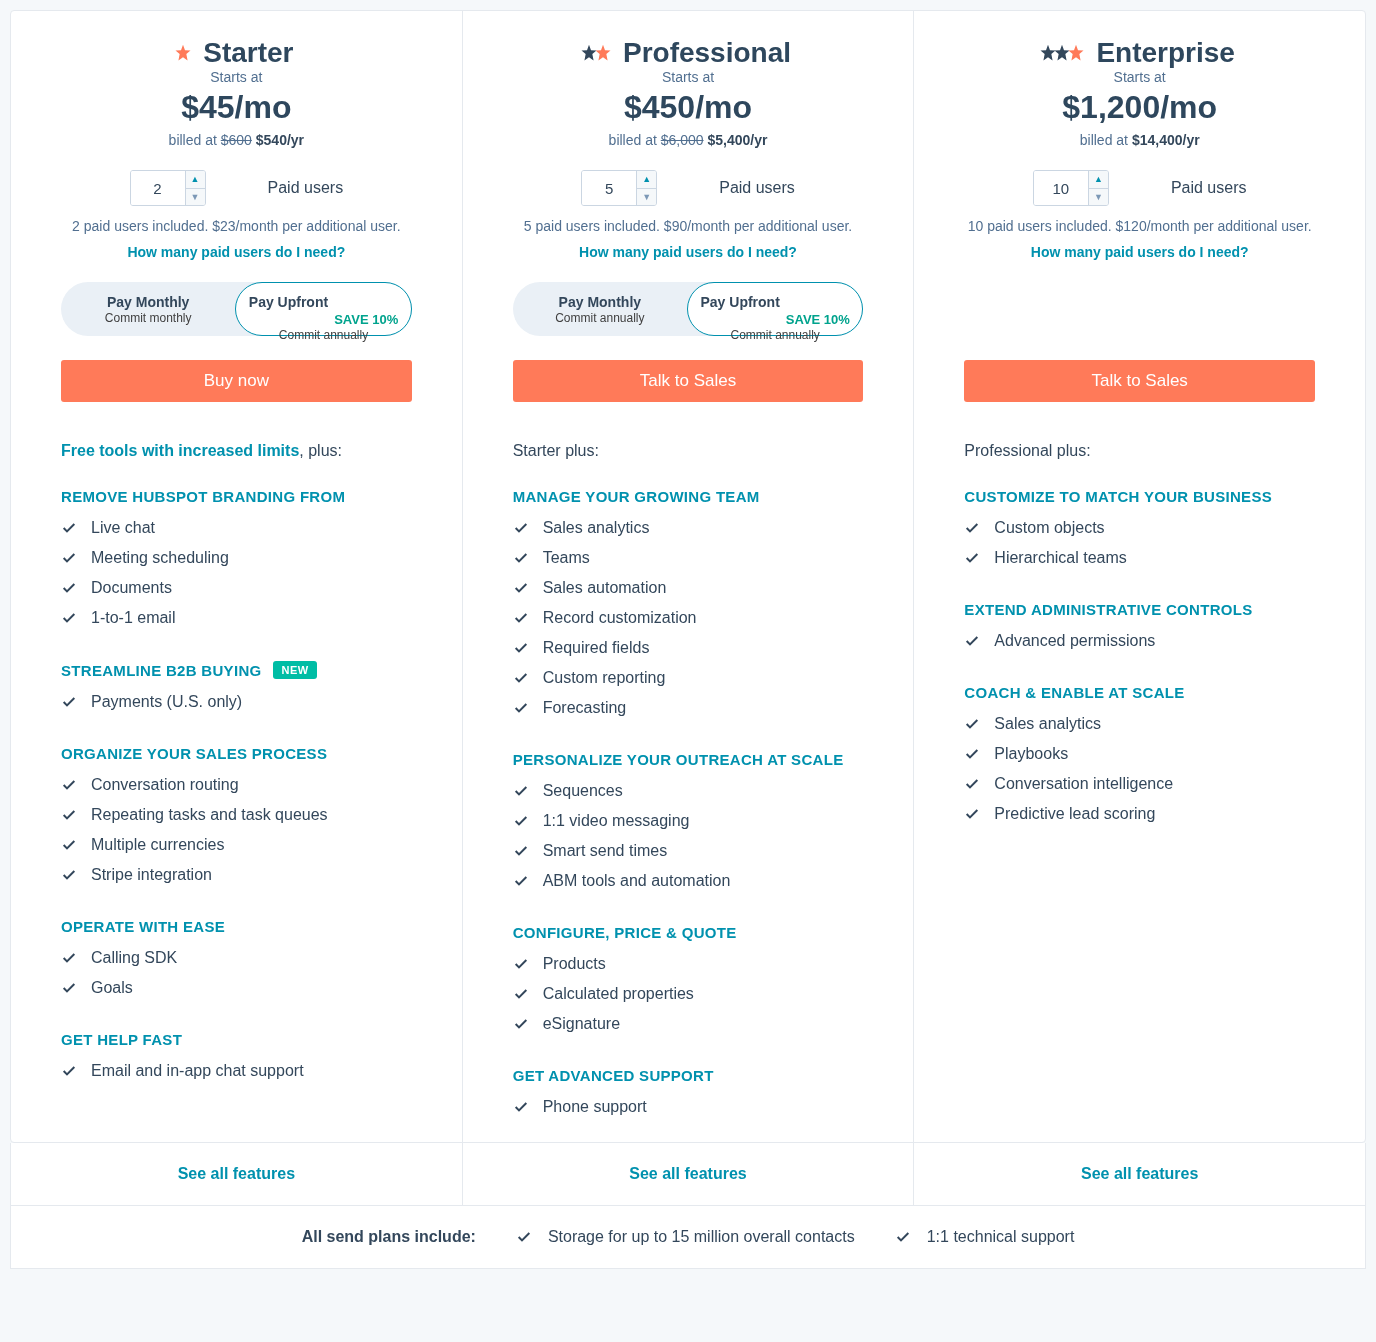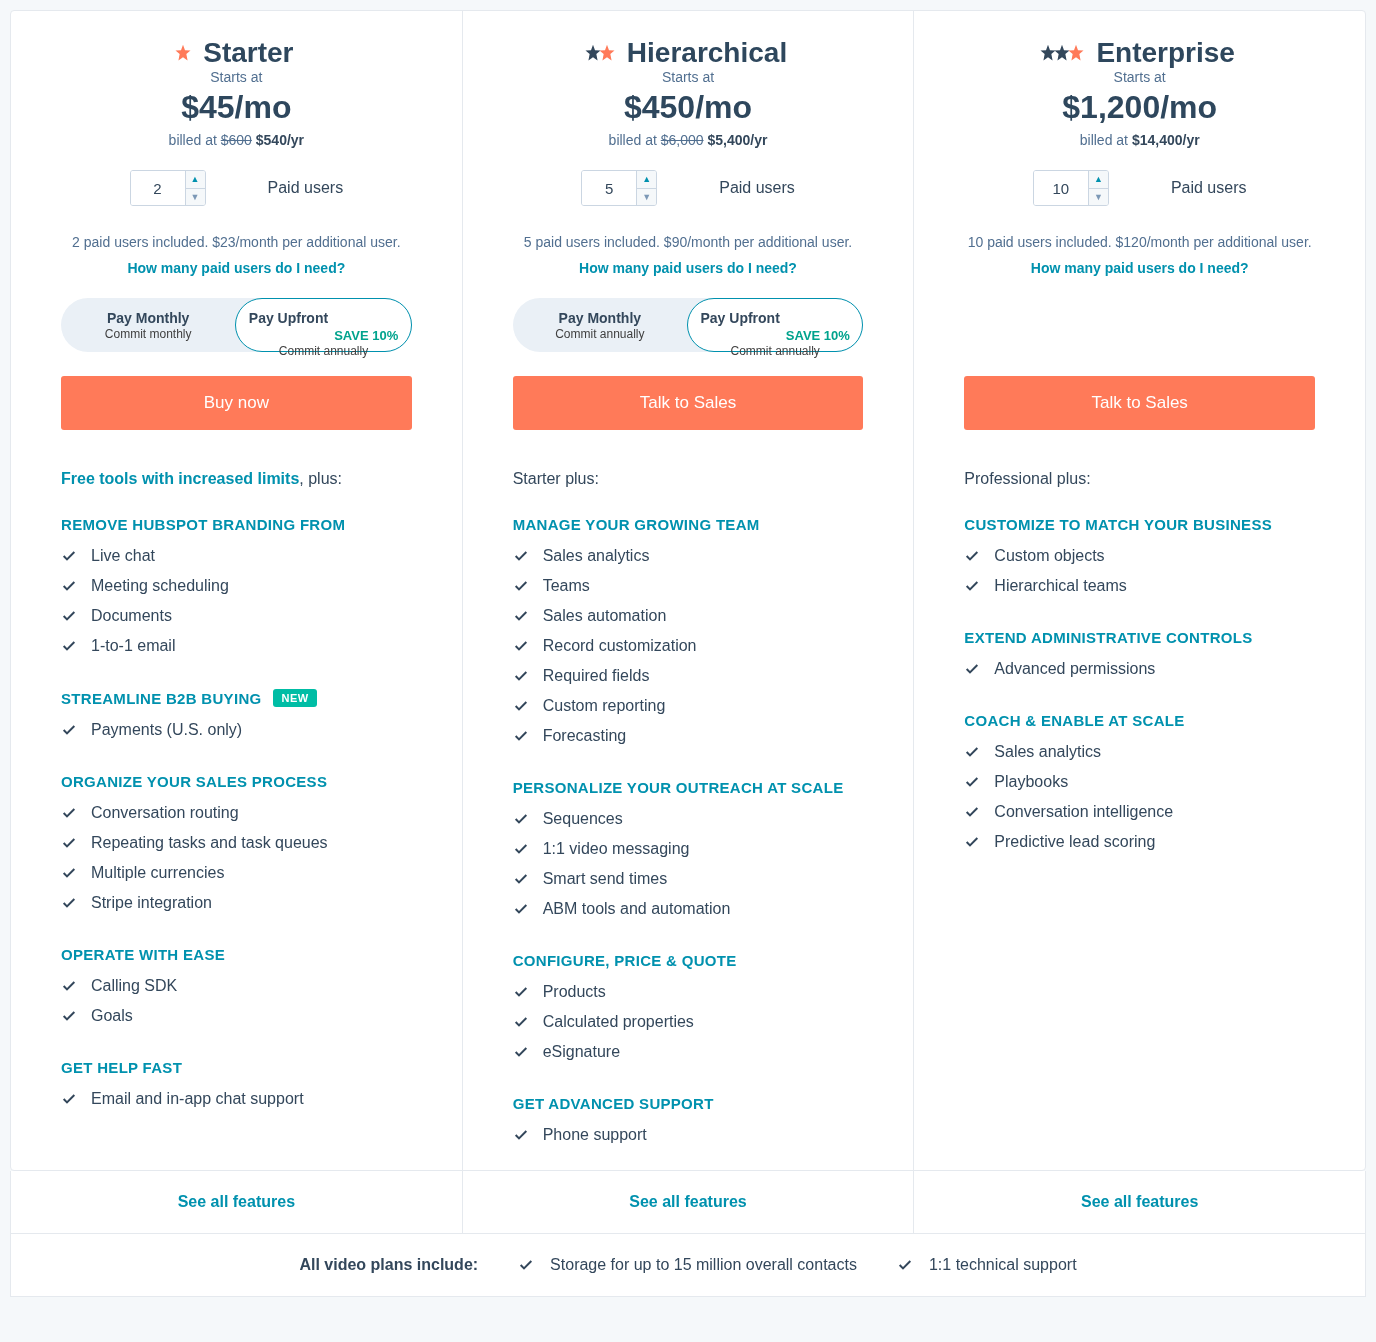--- a/index.html
+++ b/index.html
@@ -38,31 +38,31 @@
   .users-row { display: flex; align-items: center; justify-content: center; gap: 14px; margin-top: 22px; }
   .stepper { display: flex; border: 1px solid #cbd6e2; border-radius: 3px; overflow: hidden; height: 36px; }
   .stepper input {
     width: 54px; border: none; text-align: center; font-size: 15px; color: #33475b;
     outline: none;
   }
   .stepper-btns { display: flex; flex-direction: column; border-left: 1px solid #cbd6e2; background: #f5f8fa; width: 20px;}
   .stepper-btn { flex:1; display:flex; align-items:center; justify-content:center; cursor:pointer; font-size: 9px; color:#0091ae;}
   .stepper-btn.down{ border-top:1px solid #cbd6e2; color:#7c98b6;}
   .users-label { font-size: 16px; color: #33475b; padding-left: 48px; }
-  .included-note { font-size: 14px; color: #516f90; margin-top: 28px; text-align:center;}
+  .included-note { font-size: 14px; color: #516f90; margin-top: 12px; text-align:center;}
   .help-link { font-size: 14px; color: #0091ae; font-weight: 600; margin-top: 10px; cursor:pointer; text-align:center;}
   .toggle-group { display:flex; margin-top: 22px; border-radius: 999px; background:#eaf0f6; position:relative; height:54px;}
   .toggle-opt { flex:1; display:flex; flex-direction:column; align-items:center; justify-content:center; border-radius:999px; cursor:pointer;}
   .toggle-opt.active { background:#fff; border:1px solid #0091ae; }
   .toggle-title { font-size:14px; font-weight:600; color:#33475b; display:flex; gap:6px; align-items:center;}
   .toggle-sub { font-size:12px; color:#404040; margin-top:1px;}
   .save-badge{ color:#00a38d; font-weight:600; font-size:13px;margin-top:36px;}
   .cta-btn {
     margin-top: 24px; background:#ff7a59; color:#fff; border:none; border-radius:3px;
-    height: 54px; font-size: 17px; font-weight: 500; cursor:pointer; width:100%;
+    height: 42px; font-size: 17px; font-weight: 500; cursor:pointer; width:100%;
   }
   .feat-intro{ margin-top: 40px; font-size:16px; color:#33475b; }
   .feat-intro .link{ color:#0091ae; font-weight:600; }
   .feat-heading{ color:#0091ae; font-weight:700; font-size:15px; letter-spacing:0.3px; margin-top:28px; text-transform:uppercase; display:flex; align-items:center; gap:12px;}
   .new-badge{ background:#00bda5; color:#fff; font-size:11px; font-weight:700; padding:3px 8px; border-radius:3px; letter-spacing:0.5px;}
   .feat-list{ list-style:none; padding:0; margin:8px 0 0 0;}
   .feat-list li{ display:flex; align-items:center; gap:14px; padding:6px 0; font-size:16px; color:#33475b;}
   .check{ width:16px; height:16px; flex-shrink:0;}
   .spacer{ flex:1; }
   .see-all-row{ display:flex; background:#fff; border:1px solid #e5e9ee; border-top:none;}
@@ -220,21 +220,21 @@
     <div class="plan-header">
       <div class="plan-title-row">
         <span class="tier-icon">
           <svg width="20" height="20" viewBox="0 0 24 24">
               <path fill="#33475b" d="M12 2l2.4 6.6L21 9l-5 4.3L17.5 21 12 17l-5.5 4L8 13.3 3 9l6.6-.4z"></path>
             </svg>
           <svg width="20" height="20" viewBox="0 0 24 24">
               <path fill="#ff7a59" d="M12 2l2.4 6.6L21 9l-5 4.3L17.5 21 12 17l-5.5 4L8 13.3 3 9l6.6-.4z"></path>
             </svg>
         </span>
-        <span class="plan-title">Hierarchical</span>
+        <span class="plan-title">Professional</span>
       </div>
       <div class="starts-at">Starts at</div>
       <div class="price">$450/mo</div>
       <div class="billed">
         <span>billed at</span>
         <span class="strike">$6,000</span>
         <span class="bold">$5,400/yr</span>
       </div>
       <div class="users-row">
         <div class="stepper">
@@ -466,21 +466,21 @@
 
 </div>
 
 <div class="see-all-row">
   <div class="see-all">See all features</div>
   <div class="see-all">See all features</div>
   <div class="see-all">See all features</div>
 </div>
 
 <div class="footer-row">
-  <span class="footer-label">All video plans include:</span>
+  <span class="footer-label">All send plans include:</span>
   <span class="footer-item">
     <svg class="check" viewBox="0 0 24 24">
         <path fill="none" stroke="#33475b" stroke-width="3" d="M4 12l5 5L20 6"></path>
       </svg>
     <span>Storage for up to 15 million overall contacts</span>
   </span>
   <span class="footer-item">
     <svg class="check" viewBox="0 0 24 24">
         <path fill="none" stroke="#33475b" stroke-width="3" d="M4 12l5 5L20 6"></path>
       </svg>

